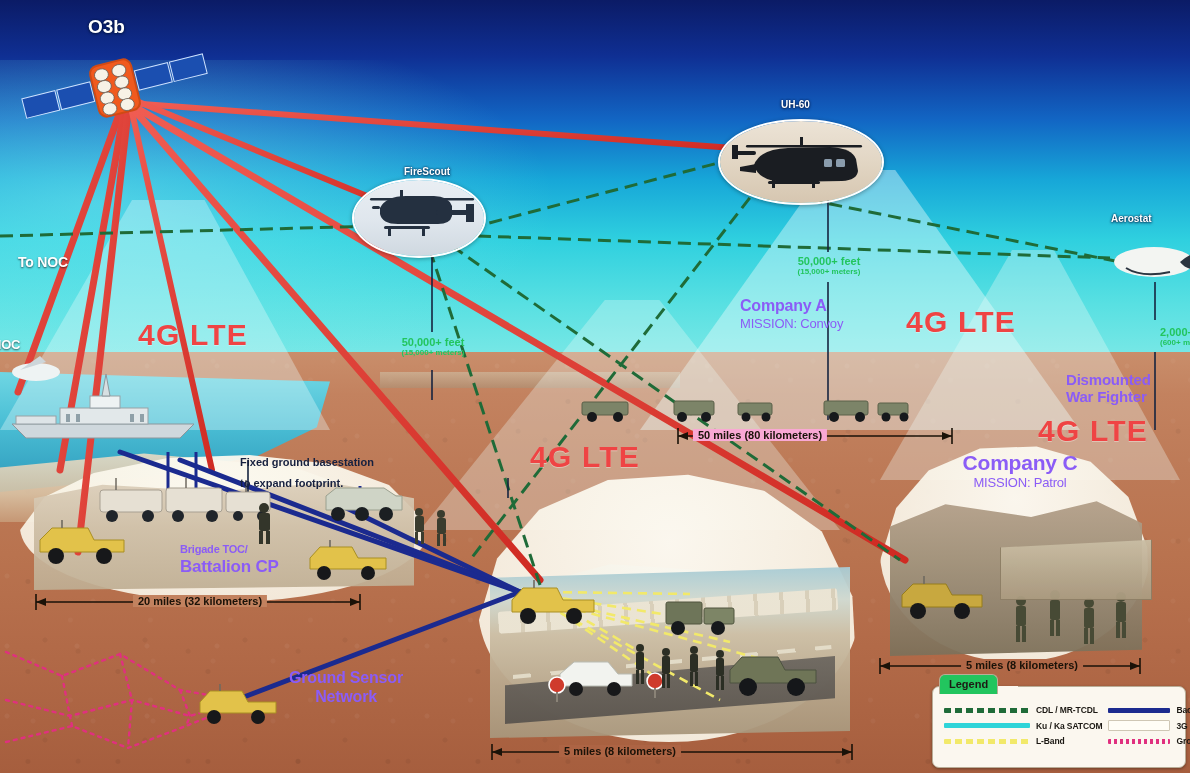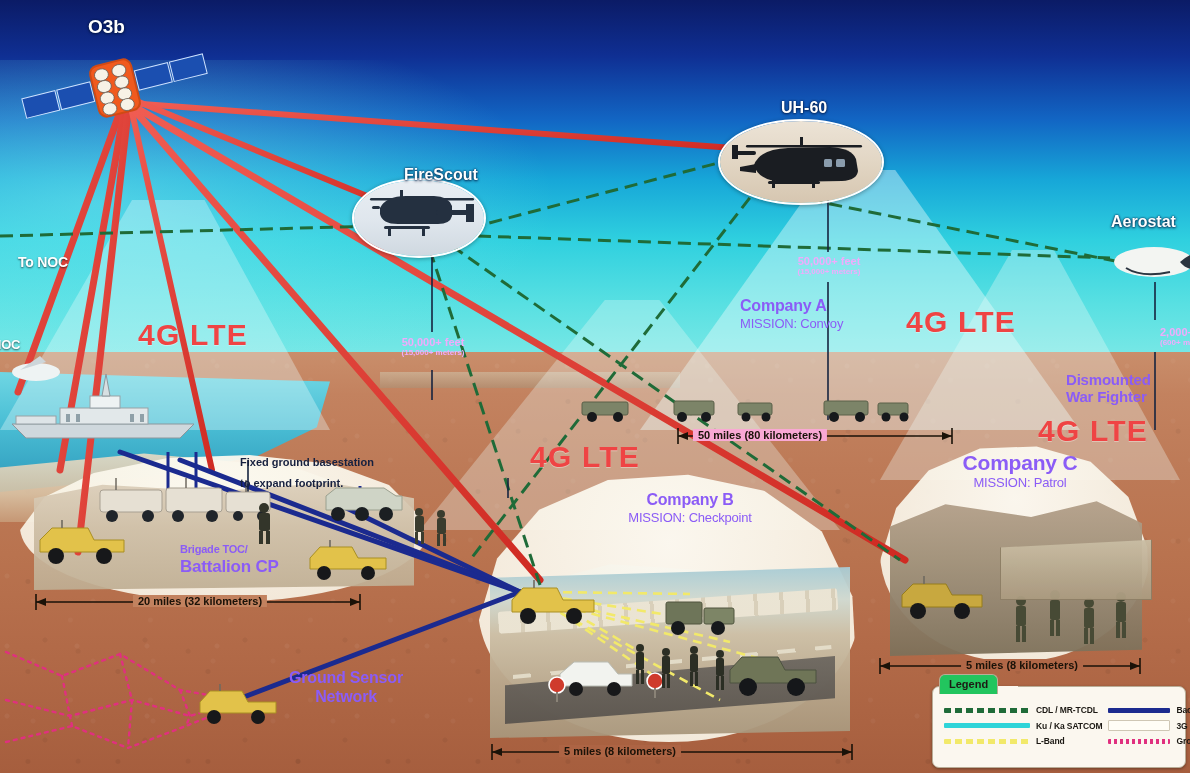--- a/index.html
+++ b/index.html
@@ -46,31 +46,31 @@
 
   
   .lbl{position:absolute;color:#8b5cf6;font-weight:bold;line-height:1.06;
     letter-spacing:-.2px;white-space:nowrap;}
   .lbl.white{color:#ffffff;text-shadow:0 1px 2px rgba(0,0,0,.65);}
   .lbl.center{text-align:center;}
   .lte{position:absolute;color:#ef4444;font-weight:bold;font-size:30px;
     letter-spacing:1.2px;white-space:nowrap;
     text-shadow:0 1px 0 rgba(255,255,255,.35);}
   .title-sm{font-size:11px;font-weight:bold;color:#16203f;white-space:nowrap;}
-  .alt{position:absolute;text-align:center;color:#f0abfc;white-space:nowrap;}
+  .alt{position:absolute;text-align:center;color:#22c55e;white-space:nowrap;}
   .alt .a1{font-size:11px;font-weight:bold;display:block;}
   .alt .a2{font-size:8px;font-weight:bold;display:block;}
   .dist{position:absolute;font-size:11px;font-weight:bold;color:#1a1208;
     white-space:nowrap;background:transparent;padding:0 5px;}
 
   
   .asset{position:absolute;border-radius:50%;overflow:hidden;
     border:2px solid #ffffff;box-shadow:0 1px 4px rgba(0,0,0,.35);}
   .asset .photo{position:absolute;inset:0;}
-  .asset-name{position:absolute;font-size:16px;font-weight:bold;color:#fff;
+  .asset-name{position:absolute;font-size:10px;font-weight:bold;color:#fff;
     text-shadow:0 1px 3px rgba(0,20,60,.85),0 0 2px rgba(0,20,60,.9);
     white-space:nowrap;}
 
   
   #legend{position:absolute;left:932px;top:686px;width:252px;height:80px;
     background:#fbf7ef;border:1px solid #b9ad97;border-radius:7px;
     box-shadow:0 1px 3px rgba(0,0,0,.35);}
   #legend .tab{position:absolute;left:6px;top:-13px;height:19px;
     background:#22c55e;border:1px solid #b9ad97;border-bottom:none;
     border-radius:6px 6px 0 0;padding:0 9px;font-size:11px;font-weight:bold;
@@ -606,24 +606,20 @@
   <div class="lte" style="left:1038px;top:414px;">4G LTE</div>
 
   <div class="lbl white" style="left:18px;top:255px;font-size:14px;">To NOC</div>
   <div class="lbl white" style="left:-8px;top:338px;font-size:13px;">NOC</div>
 
   <div style="position:absolute;left:740px;top:298px;text-align:left;">
     <div class="lbl" style="position:relative;font-size:16px;">Company A</div>
     <div class="lbl" style="position:relative;font-size:13px;font-weight:normal;margin-top:2px;">MISSION: Convoy</div>
   </div>
 
-  <div style="position:absolute;left:600px;top:492px;text-align:center;width:180px;">
-    <div class="lbl center" style="position:relative;font-size:16px;width:180px;">Company B</div>
-    <div class="lbl center" style="position:relative;font-size:13px;font-weight:normal;width:180px;margin-top:2px;">MISSION: Checkpoint</div>
-  </div>
 
   <div style="position:absolute;left:940px;top:452px;text-align:center;width:160px;">
     <div class="lbl center" style="position:relative;font-size:21px;width:160px;">Company C</div>
     <div class="lbl center" style="position:relative;font-size:13px;font-weight:normal;width:160px;margin-top:2px;">MISSION: Patrol</div>
   </div>
 
   <div style="position:absolute;left:240px;top:456px;">
     <div class="title-sm">Fixed ground basestation</div>
     <div class="title-sm" style="margin-top:9px;">to expand footprint.</div>
   </div>

